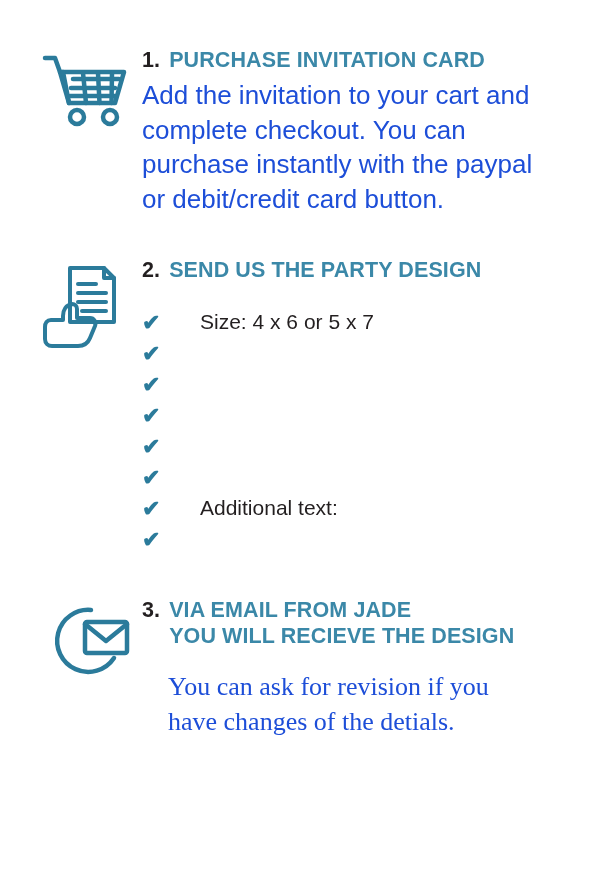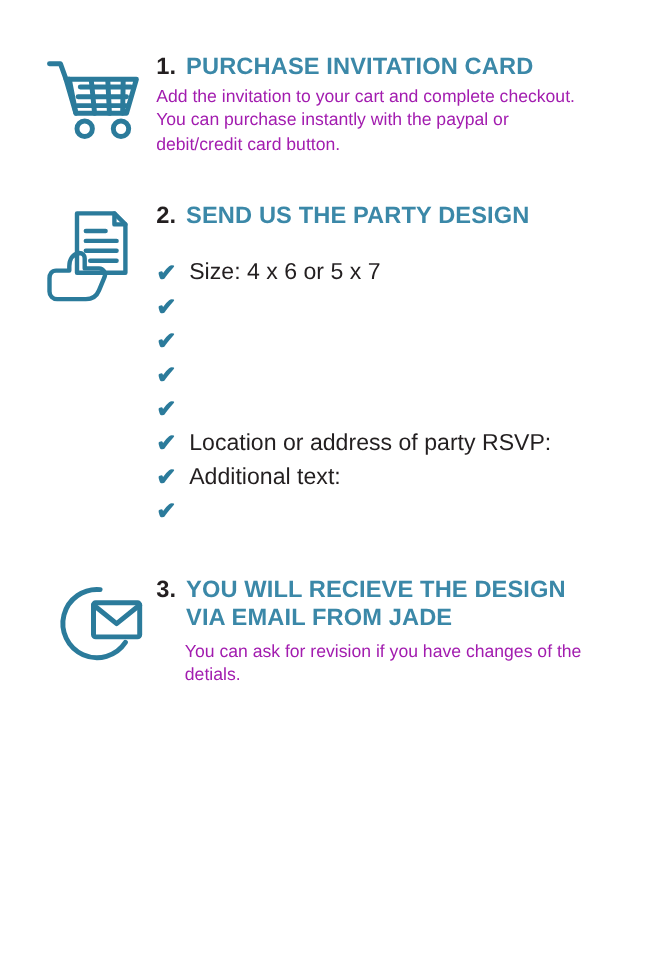--- a/index.html
+++ b/index.html
@@ -52,23 +52,23 @@
     color: #231f20;
     font-weight: bold;
     margin-right: 9px;
     flex: 0 0 auto;
   }
   .step-title-text {
     display: block;
   }
 
   .step-text {
-    font-size: 16px;
+    font-size: 26px;
     line-height: 1.33;
-    color: #a21caf;
+    color: #1d4ed8;
     margin: 0;
     font-weight: normal;
   }
 
   
   #step1 { margin-top: 4px; }
   #step1 .step-body { padding-right: 28px; }
 
   
   #step2 { margin-top: 42px; }
@@ -89,27 +89,27 @@
   }
   .check-mark {
     flex: 0 0 auto;
     width: 30px;
     color: #2b7b9b;
     font-size: 22px;
     font-weight: bold;
     line-height: 1;
     transform: translateY(1px);
   }
-  .check-label { flex: 1 1 auto; }
+  .check-label { flex: 1 1 auto; margin-left: 28px; }
 
   
   #step3 { margin-top: 44px; }
   #step3 .step-title { line-height: 1.18; }
   #step3 .step-body { padding-right: 30px; }
-  #step3 .step-text { margin-top: 7px; }
+  #step3 .step-text { margin-top: 21px; font-family: Liberation Serif, serif; }
 
   .title-block { display: block; }
 
   .icon-svg { display: block; }
 </style>
 </head>
 <body>
 
 <div class="page">
 
@@ -172,21 +172,20 @@
           <span class="check-mark">✔</span>
         </li>
         <li>
           <span class="check-mark">✔</span>
         </li>
         <li>
           <span class="check-mark">✔</span>
         </li>
         <li>
           <span class="check-mark">✔</span>
-          <span class="check-label">Location or address of party RSVP:</span>
         </li>
         <li>
           <span class="check-mark">✔</span>
           <span class="check-label">Additional text:</span>
         </li>
         <li>
           <span class="check-mark">✔</span>
         </li>
       </ul>
     </div>
@@ -199,21 +198,21 @@
           <path d="M52 8 A31 31 0 1 0 75 56"></path>
           <rect x="46" y="20" width="42" height="31" rx="2"></rect>
           <path d="M46 22 l21 17 l21 -17"></path>
         </g>
       </svg>
     </div>
     <div class="step-body">
       <h2 class="step-title">
         <span class="step-num">3.</span>
         <span class="title-block">
+          <span class="step-title-text">VIA EMAIL FROM JADE</span>
           <span class="step-title-text">YOU WILL RECIEVE THE DESIGN</span>
-          <span class="step-title-text">VIA EMAIL FROM JADE</span>
         </span>
       </h2>
       <p class="step-text" style="padding-left:26px;">You can ask for revision if you have changes of the detials.</p>
     </div>
   </div>
 
 </div>
 
 </body></html>

